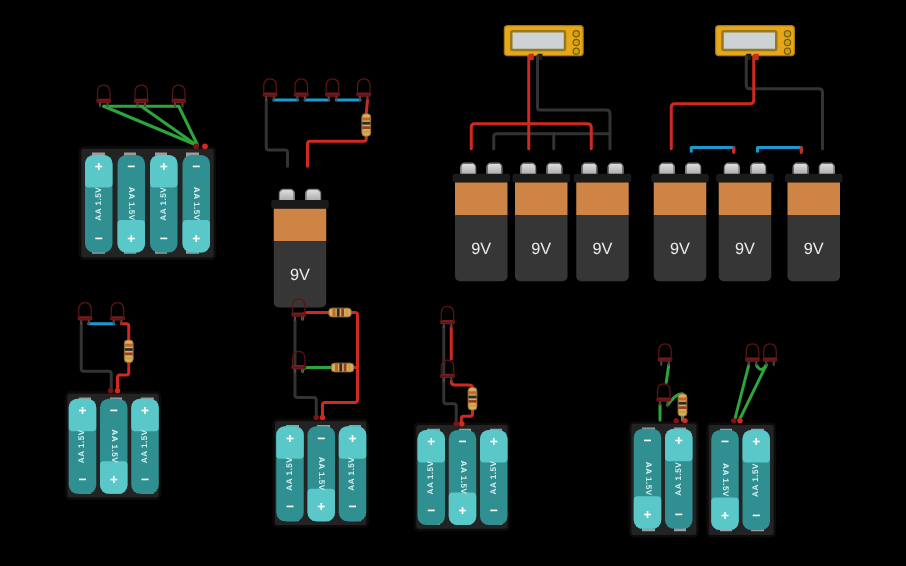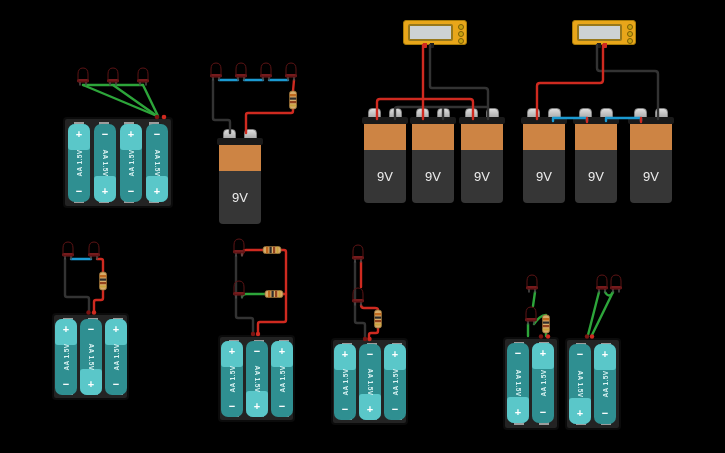--- a/index.html
+++ b/index.html
@@ -14,21 +14,21 @@
   .aa{position:absolute;width:22px;height:76px;border-radius:7px;background:#2f8f91;z-index:2;}
   .aa::before{content:"";position:absolute;left:0;right:0;top:0;height:26px;background:#5ac7c9;border-radius:7px 7px 3px 3px;}
   .aa.down::before{top:auto;bottom:0;border-radius:3px 3px 7px 7px;}
   .aa .s{position:absolute;left:0;right:0;text-align:center;color:#fff;font-weight:bold;font-size:11px;line-height:11px;font-style:normal;}
   .aa .s.t{top:5px}.aa .s.b{bottom:5px}
   .aa .lbl{position:absolute;top:50%;left:50%;white-space:nowrap;font-size:6.5px;letter-spacing:.4px;
            color:#d9f2f2;font-style:normal;font-weight:bold;}
   .aa.up .lbl{transform:translate(-50%,-50%) rotate(-90deg);}
   .aa.down .lbl{transform:translate(-50%,-50%) rotate(90deg);}
   
-  .b9v{position:absolute;width:42px;height:86px;z-index:2;}
+  .b9v{position:absolute;width:42px;height:86px;z-index:2;margin-top:22px;}
   .t9{position:absolute;top:-9px;width:13px;height:11px;border-radius:4px 4px 1px 1px;
       background:linear-gradient(#dedede,#a8a8a8);border:1px solid #7e7e7e;box-sizing:border-box;}
   .t9.l{left:4px}.t9.r{right:4px}
   .cap9{position:absolute;top:0;left:-2px;right:-2px;height:7px;background:#1a1a1a;border-radius:2px;}
   .band9{position:absolute;top:7px;left:0;right:0;height:26px;background:#cd8444;}
   .body9{position:absolute;top:33px;left:0;right:0;height:53px;background:#363636;border-radius:0 0 4px 4px;
          display:flex;align-items:center;justify-content:center;}
   .lbl9{color:#ececec;font-size:13px;text-decoration:none;}
   
   .mm{position:absolute;width:64px;height:25px;background:#e8a61a;border:1px solid #a87c08;border-radius:3px;box-sizing:border-box;z-index:2;}

